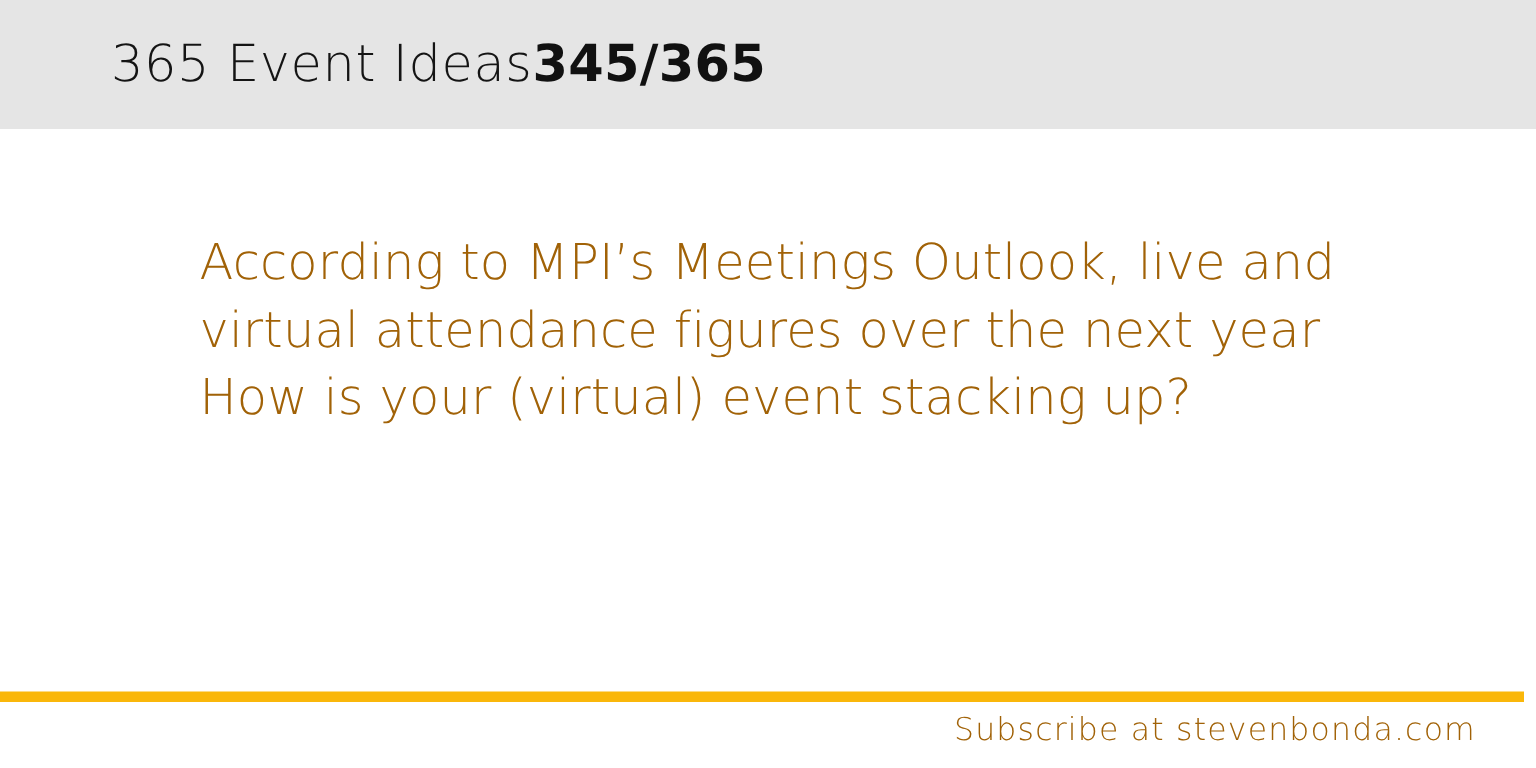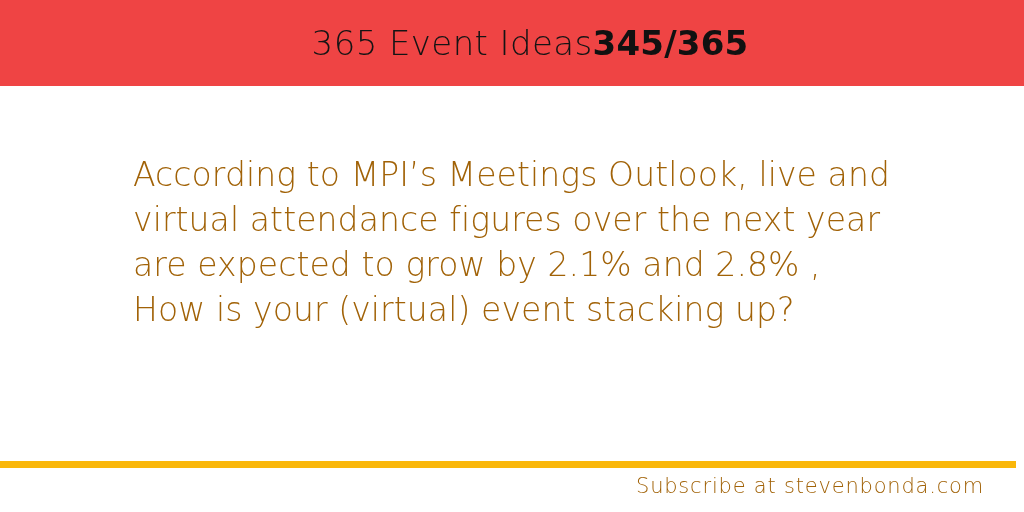--- a/index.html
+++ b/index.html
@@ -22,24 +22,24 @@
     box-sizing: border-box;
   }
 
   
   .header-band {
     position: absolute;
     left: 0;
     top: 0;
     width: 1024px;
     height: 86px;
-    background: #ef4444;
+    background: #e5e5e5;
     display: flex;
     align-items: center;
-    justify-content: center;
+    justify-content: flex-start;
     box-sizing: border-box;
     padding: 0 38px 0 74px;
   }
   .header-title {
     font-family: "DejaVu Sans", sans-serif;
     font-size: 34px;
     font-weight: 300;
     color: #141414;
     letter-spacing: 0.4px;
     line-height: 1;
@@ -100,21 +100,20 @@
 <div class="slide">
 
   <div class="header-band">
     <div class="header-title">365 Event Ideas</div>
     <div class="header-counter">345/365</div>
   </div>
 
   <div class="body-copy">
     <div class="body-line">According to MPI’s Meetings Outlook, live and</div>
     <div class="body-line">virtual attendance figures over the next year</div>
-    <div class="body-line">are expected to grow by 2.1% and 2.8% ,</div>
     <div class="body-line">How is your (virtual) event stacking up?</div>
   </div>
 
   <div class="footer-rule"></div>
 
   <div class="footer-note">Subscribe at stevenbonda.com</div>
 
 </div>
 
 </body></html>

